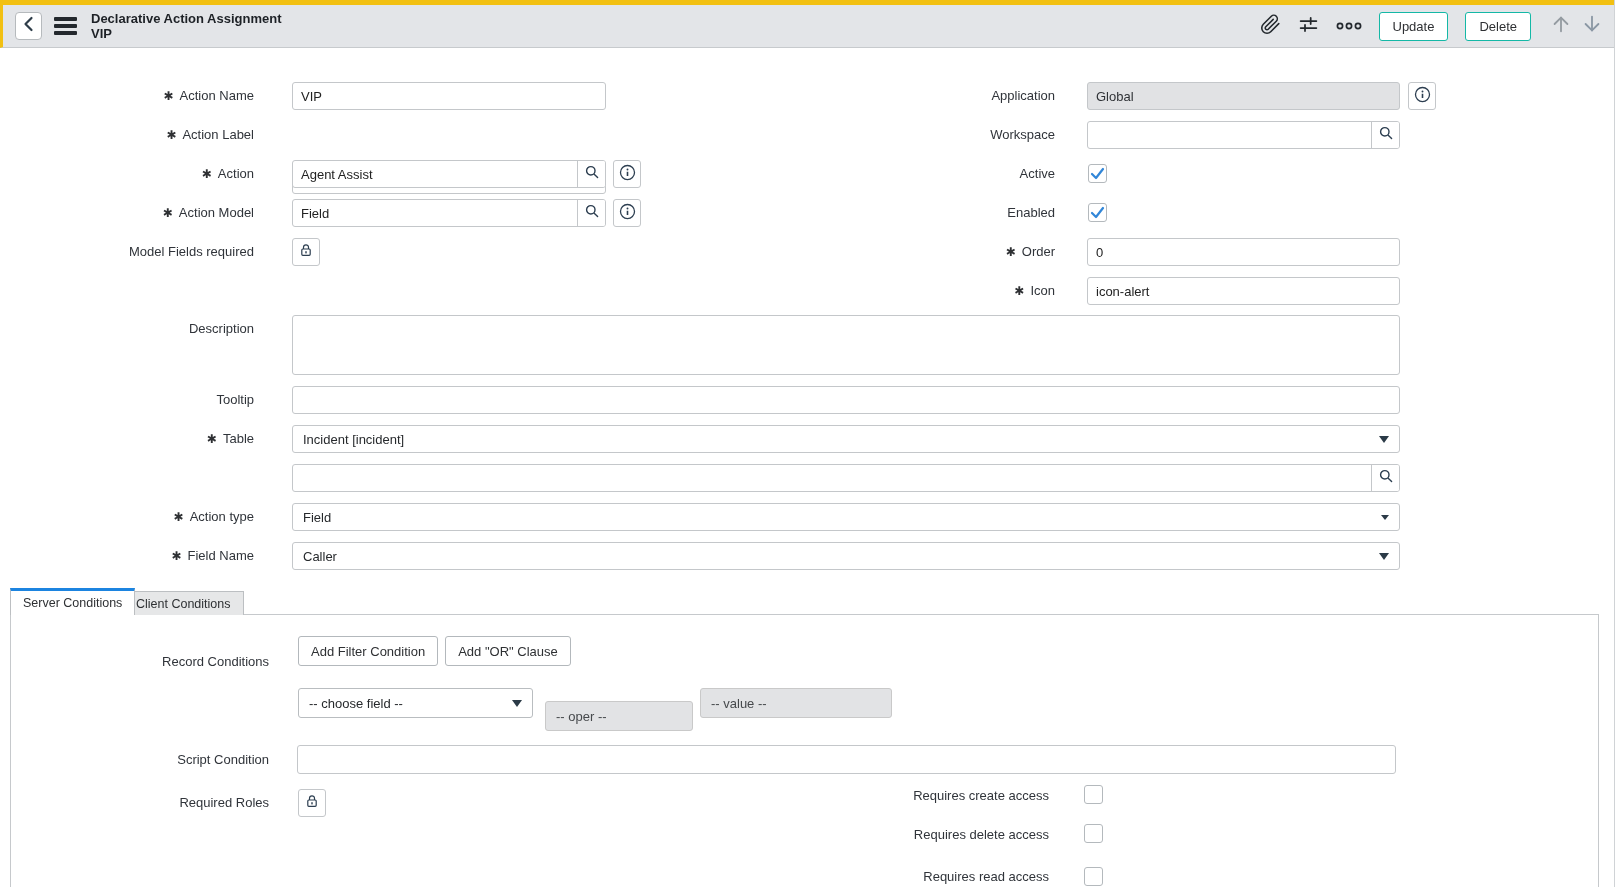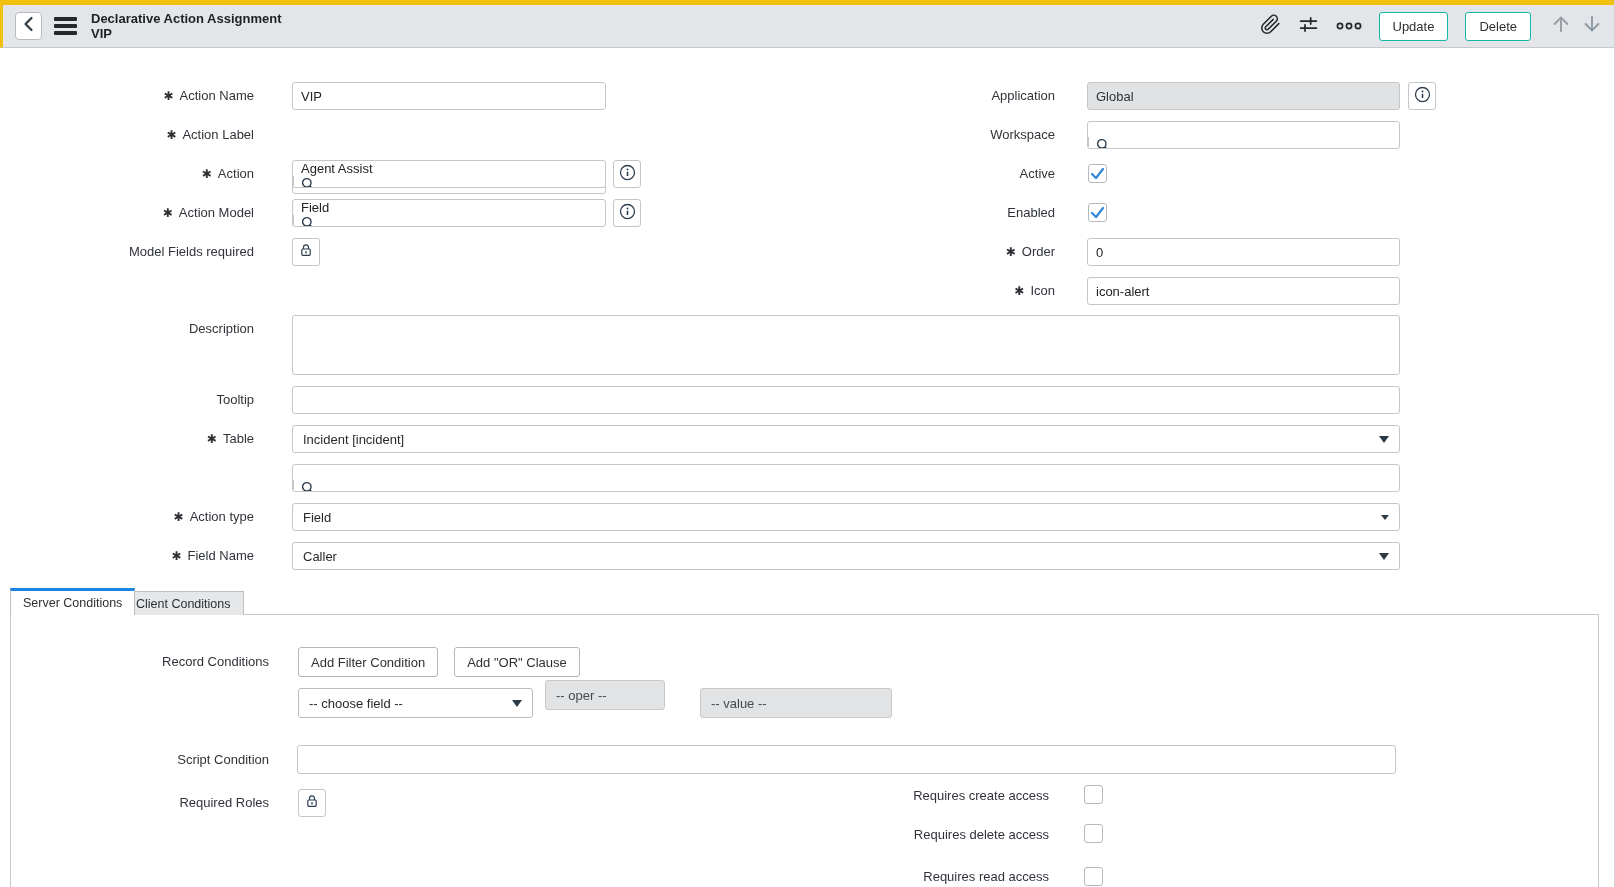--- a/index.html
+++ b/index.html
@@ -43,21 +43,21 @@
   .lbl-l { left:0; width:254px; }
   .lbl-r { left:700px; width:355px; }
   input.inp, .inp {
     position:absolute; height:28px; border:1px solid #c4c7ca; border-radius:3px;
     background:#fff; font-size:13px; color:#222; padding:0 8px;
     font-family:"Liberation Sans", sans-serif; outline:none;
   }
   .ro { background:#e1e2e4; color:#2f3236; }
   .grp {
     position:absolute; height:28px; border:1px solid #c4c7ca; border-radius:3px;
-    background:#fff; display:flex; overflow:hidden;flex-direction:column;
+    background:#fff; display:flex; overflow:hidden;
   }
   .grp input {
     border:none; outline:none; flex:1; font-size:13px; color:#222; padding:0 8px;
     font-family:"Liberation Sans", sans-serif; background:transparent;
   }
   .grp .sbtn {
     width:28px; border-left:1px solid #c4c7ca; display:flex; align-items:center;
     justify-content:center; cursor:pointer; background:#fff;
   }
   .sq-btn {
@@ -307,30 +307,30 @@
     <span class="txt">Caller</span>
     <span class="caret"></span>
   </div>
 
   <div class="tab tab-active" style="left:10px">Server Conditions</div>
   <div class="tab tab-inactive" style="left:123px">Client Conditions</div>
 
   <div class="panel">
 
     <div class="p-lbl" style="left:0; width:258px; top:32px; line-height:30px">Record Conditions</div>
-    <div style="position:absolute; left:287px; top:32px; display:flex; gap:16px">
+    <div style="position:absolute; left:287px; top:21px; display:flex; gap:7px">
       <button class="p-btn">Add Filter Condition</button>
       <button class="p-btn">Add "OR" Clause</button>
     </div>
 
     <div class="sel" style="left:287px; top:73px; width:235px; height:30px; border-color:#b9bdc0">
       <span class="txt">-- choose field --</span>
       <span class="caret"></span>
     </div>
-    <div class="dis-box" style="left:534px; top:65px; width:120px">-- oper --</div>
+    <div class="dis-box" style="left:534px; top:86px; width:148px">-- oper --</div>
     <div class="dis-box" style="left:689px; top:73px; width:192px">-- value --</div>
 
     <div class="p-lbl" style="left:0; width:258px; top:130px; line-height:29px">Script Condition</div>
     <input class="inp" style="left: 286px; top: 130px; width: 1099px; height: 29px;" value="">
 
     <div class="p-lbl" style="left:0; width:258px; top:174px; line-height:28px">Required Roles</div>
     <div class="sq-btn" style="left:287px; top:174px">
         <span><svg width="16" height="16" viewBox="0 0 16 16" fill="none" stroke="#2c3e50" stroke-width="1.2">
             <path d="M5.5 7 V5.3 a2.5 2.5 0 0 1 5 0 V7"></path>
             <rect x="3.8" y="7" width="8.4" height="6.3" rx="1"></rect>

